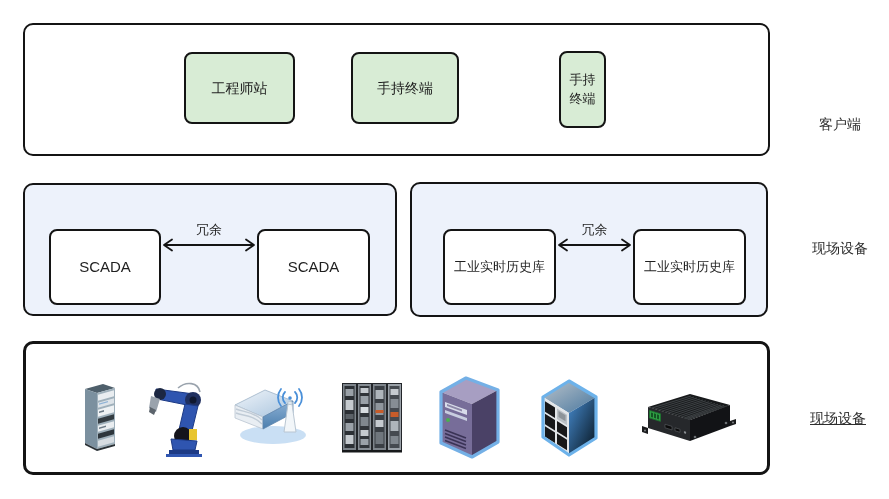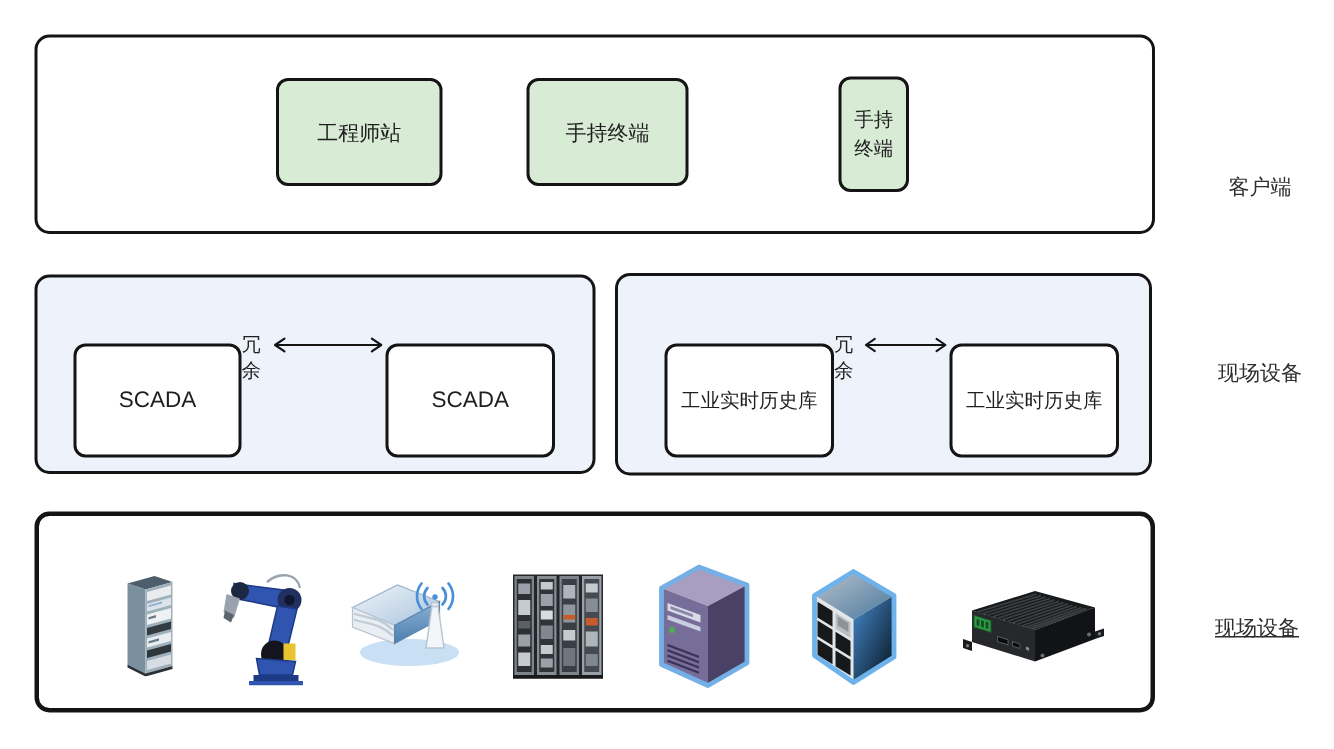--- a/index.html
+++ b/index.html
@@ -8,21 +8,21 @@
 
   .layer-box{position:absolute;background:#ffffff;border:2.5px solid #141414;border-radius:10px;box-sizing:border-box;}
   .container-blue{position:absolute;background:#edf2fb;border:2px solid #141414;border-radius:10px;box-sizing:border-box;}
   .node{position:absolute;display:flex;align-items:center;justify-content:center;
         box-sizing:border-box;border:2px solid #141414;border-radius:8px;
         color:#1f1f1f;text-align:center;line-height:1.45;}
   .node-green{background:#d8ecd5;font-size:14px;}
   .node-white{background:#ffffff;margin-top:22px;}
   .side-label{position:absolute;font-size:14px;color:#2e2e2e;white-space:nowrap;}
 
-  .link{position:absolute;display:flex;flex-direction:row;align-items:center;}
+  .link{position:absolute;display:flex;flex-direction:column;align-items:center;}
   .link-label{font-size:13px;color:#1f1f1f;line-height:17px;height:17px;}
   .link svg{display:block;}
 
   .device{position:absolute;}
   .device svg{display:block;width:100%;height:100%;}
 </style>
 </head>
 <body>
 
 <div id="canvas">

